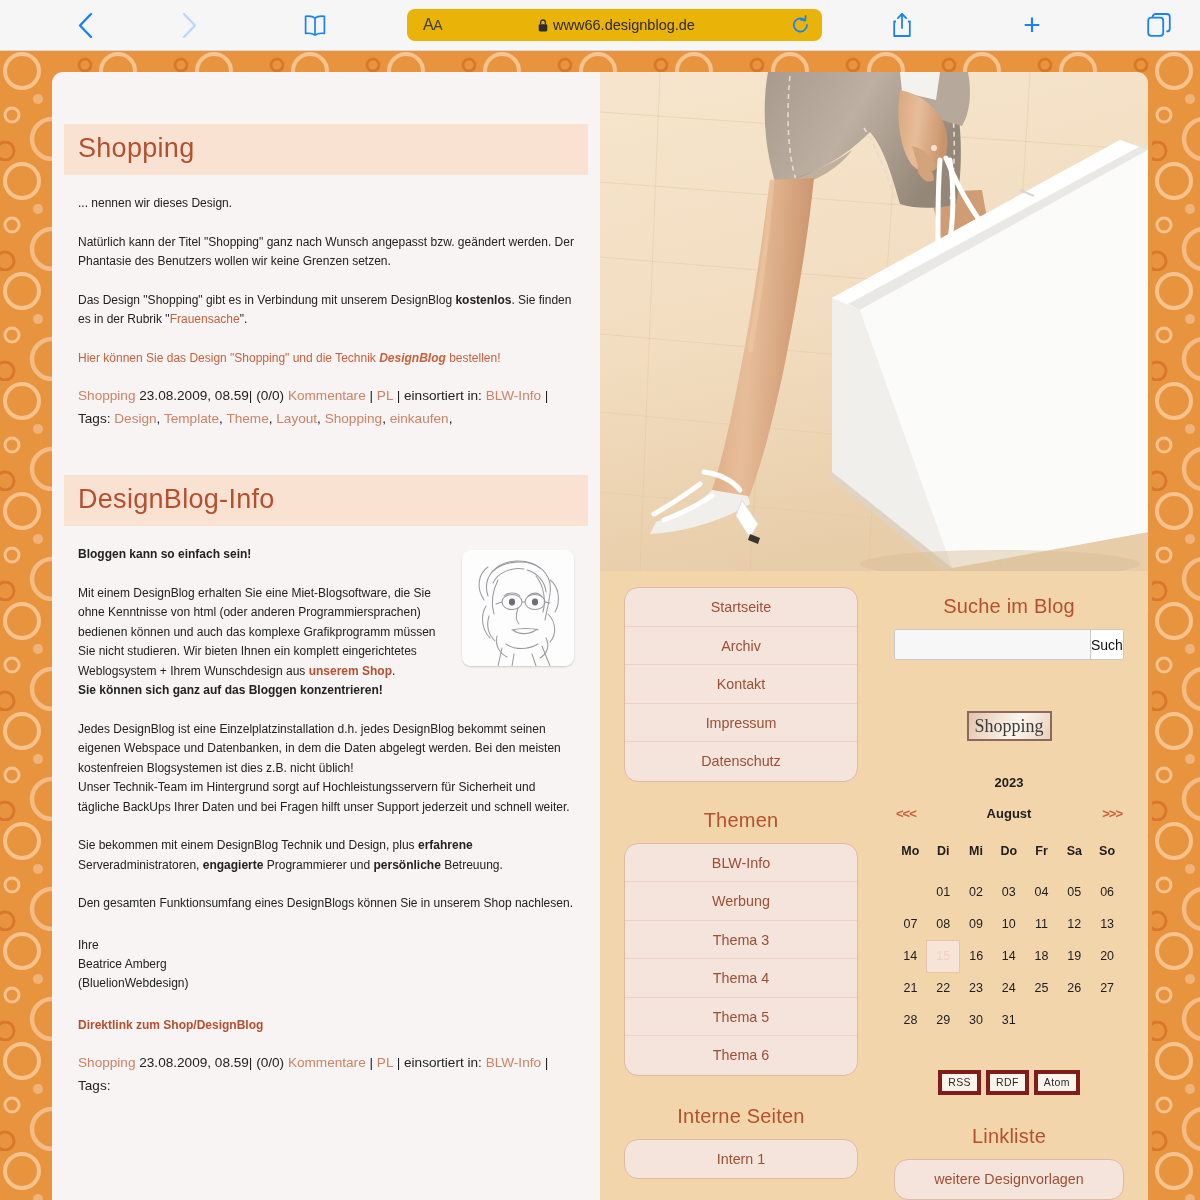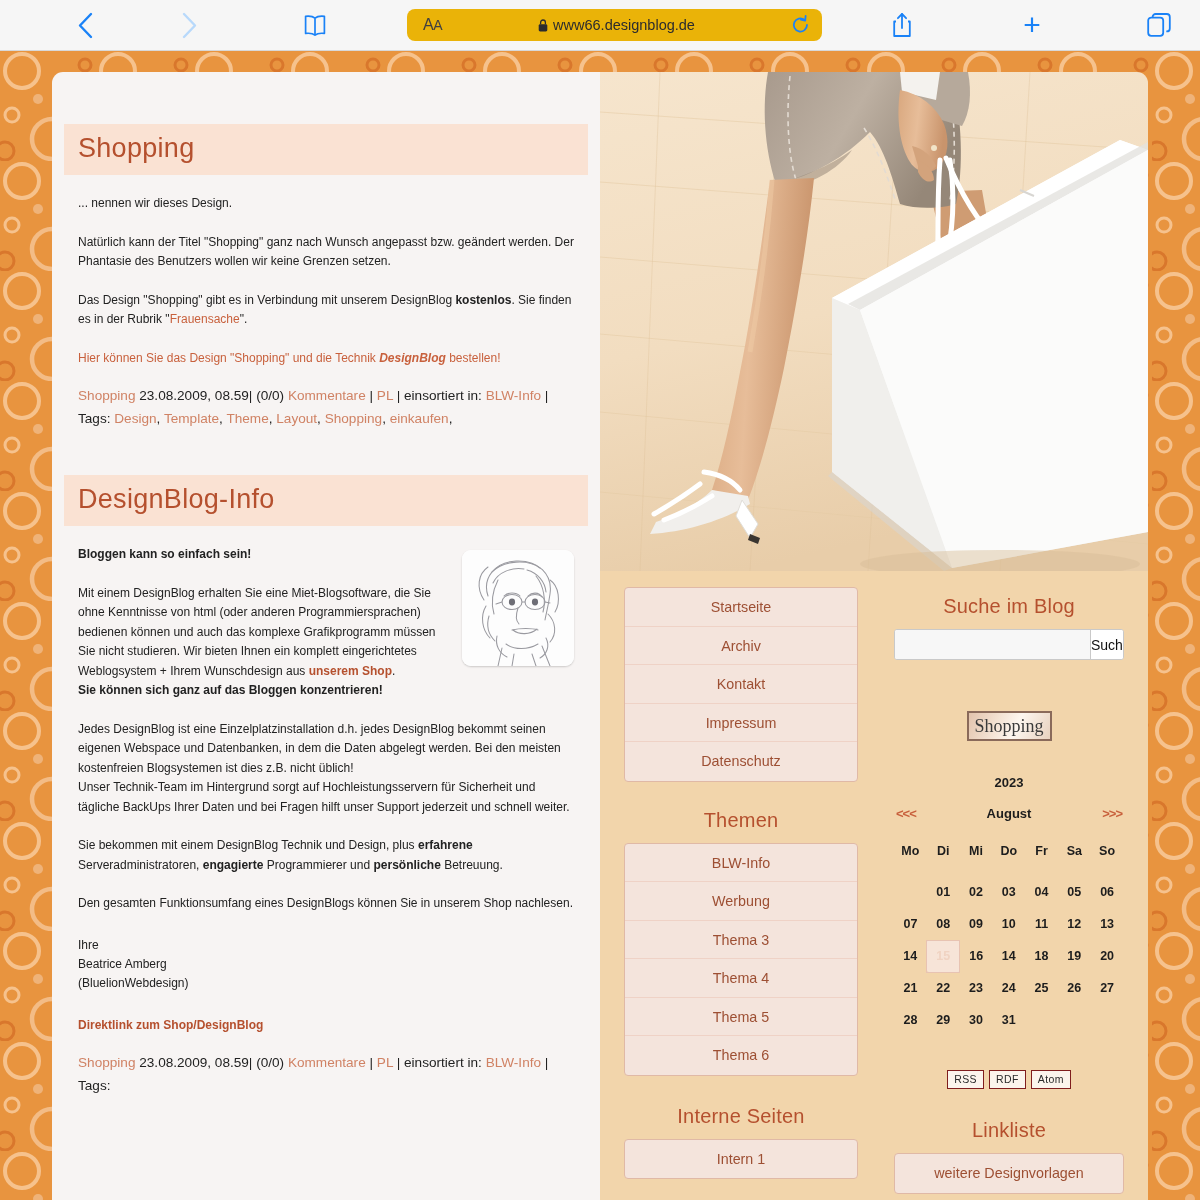--- a/index.html
+++ b/index.html
@@ -111,21 +111,21 @@
     position: absolute; top: 499px; left: 0;
     width: 548px; height: 629px;
     background: #f2d5ab;
     display: flex;
   }
   .side-left { width: 282px; padding: 16px 24px 0 24px; }
   .side-right { width: 266px; padding: 24px 24px 0 12px; }
 
   .menu-box {
     border: 1px solid #e0b9a6;
-    border-radius: 4px;
+    border-radius: 14px;
     background: #f4e4dc;
     overflow: hidden;
   }
   .menu-item {
     height: 38.5px; line-height: 38.5px;
     text-align: center;
     font-size: 14.3px; color: #9d4f33;
     border-bottom: 1px solid #efd2c6;
   }
   .menu-item:last-child { border-bottom: none; }
@@ -180,32 +180,32 @@
     padding: 0 2px;
   }
   #cal-nav .arrow { color: #c8603c; letter-spacing: -1px; }
   #cal-nav .mon { color: #1d1d1d; }
   #cal-grid { width: 100%; border-collapse: collapse; }
   #cal-grid th {
     font-size: 12.5px; font-weight: bold; color: #1d1d1d;
     padding-bottom: 18px; text-align: center; width: 14.28%;
   }
   #cal-grid td {
-    font-size: 12.5px; font-weight: bold; color: #1d1d1d;
+    font-size: 12.5px; font-weight: normal; color: #1d1d1d;
     height: 32px; text-align: center; vertical-align: middle;
   }
   #cal-grid td.today {
     background: #f7e4d8; border: 1px solid #e8c3b2; color: #f0d3c2;
     border-radius: 2px;
   }
 
   
   #feeds { display: flex; justify-content: center; gap: 5px; margin-top: 34px; }
   .feed-btn {
-    border: 1px solid #7f1d1d; background: #fbf4ec;
+    border: 4px solid #7f1d1d; background: #fbf4ec;
     font-size: 10.5px; color: #2b2b2b;
     padding: 2px 6px 3px 6px; letter-spacing: .4px;
     font-family: "Liberation Sans", sans-serif;
   }
 </style>
 </head>
 <body>
 
 <div id="browser-chrome">
 

